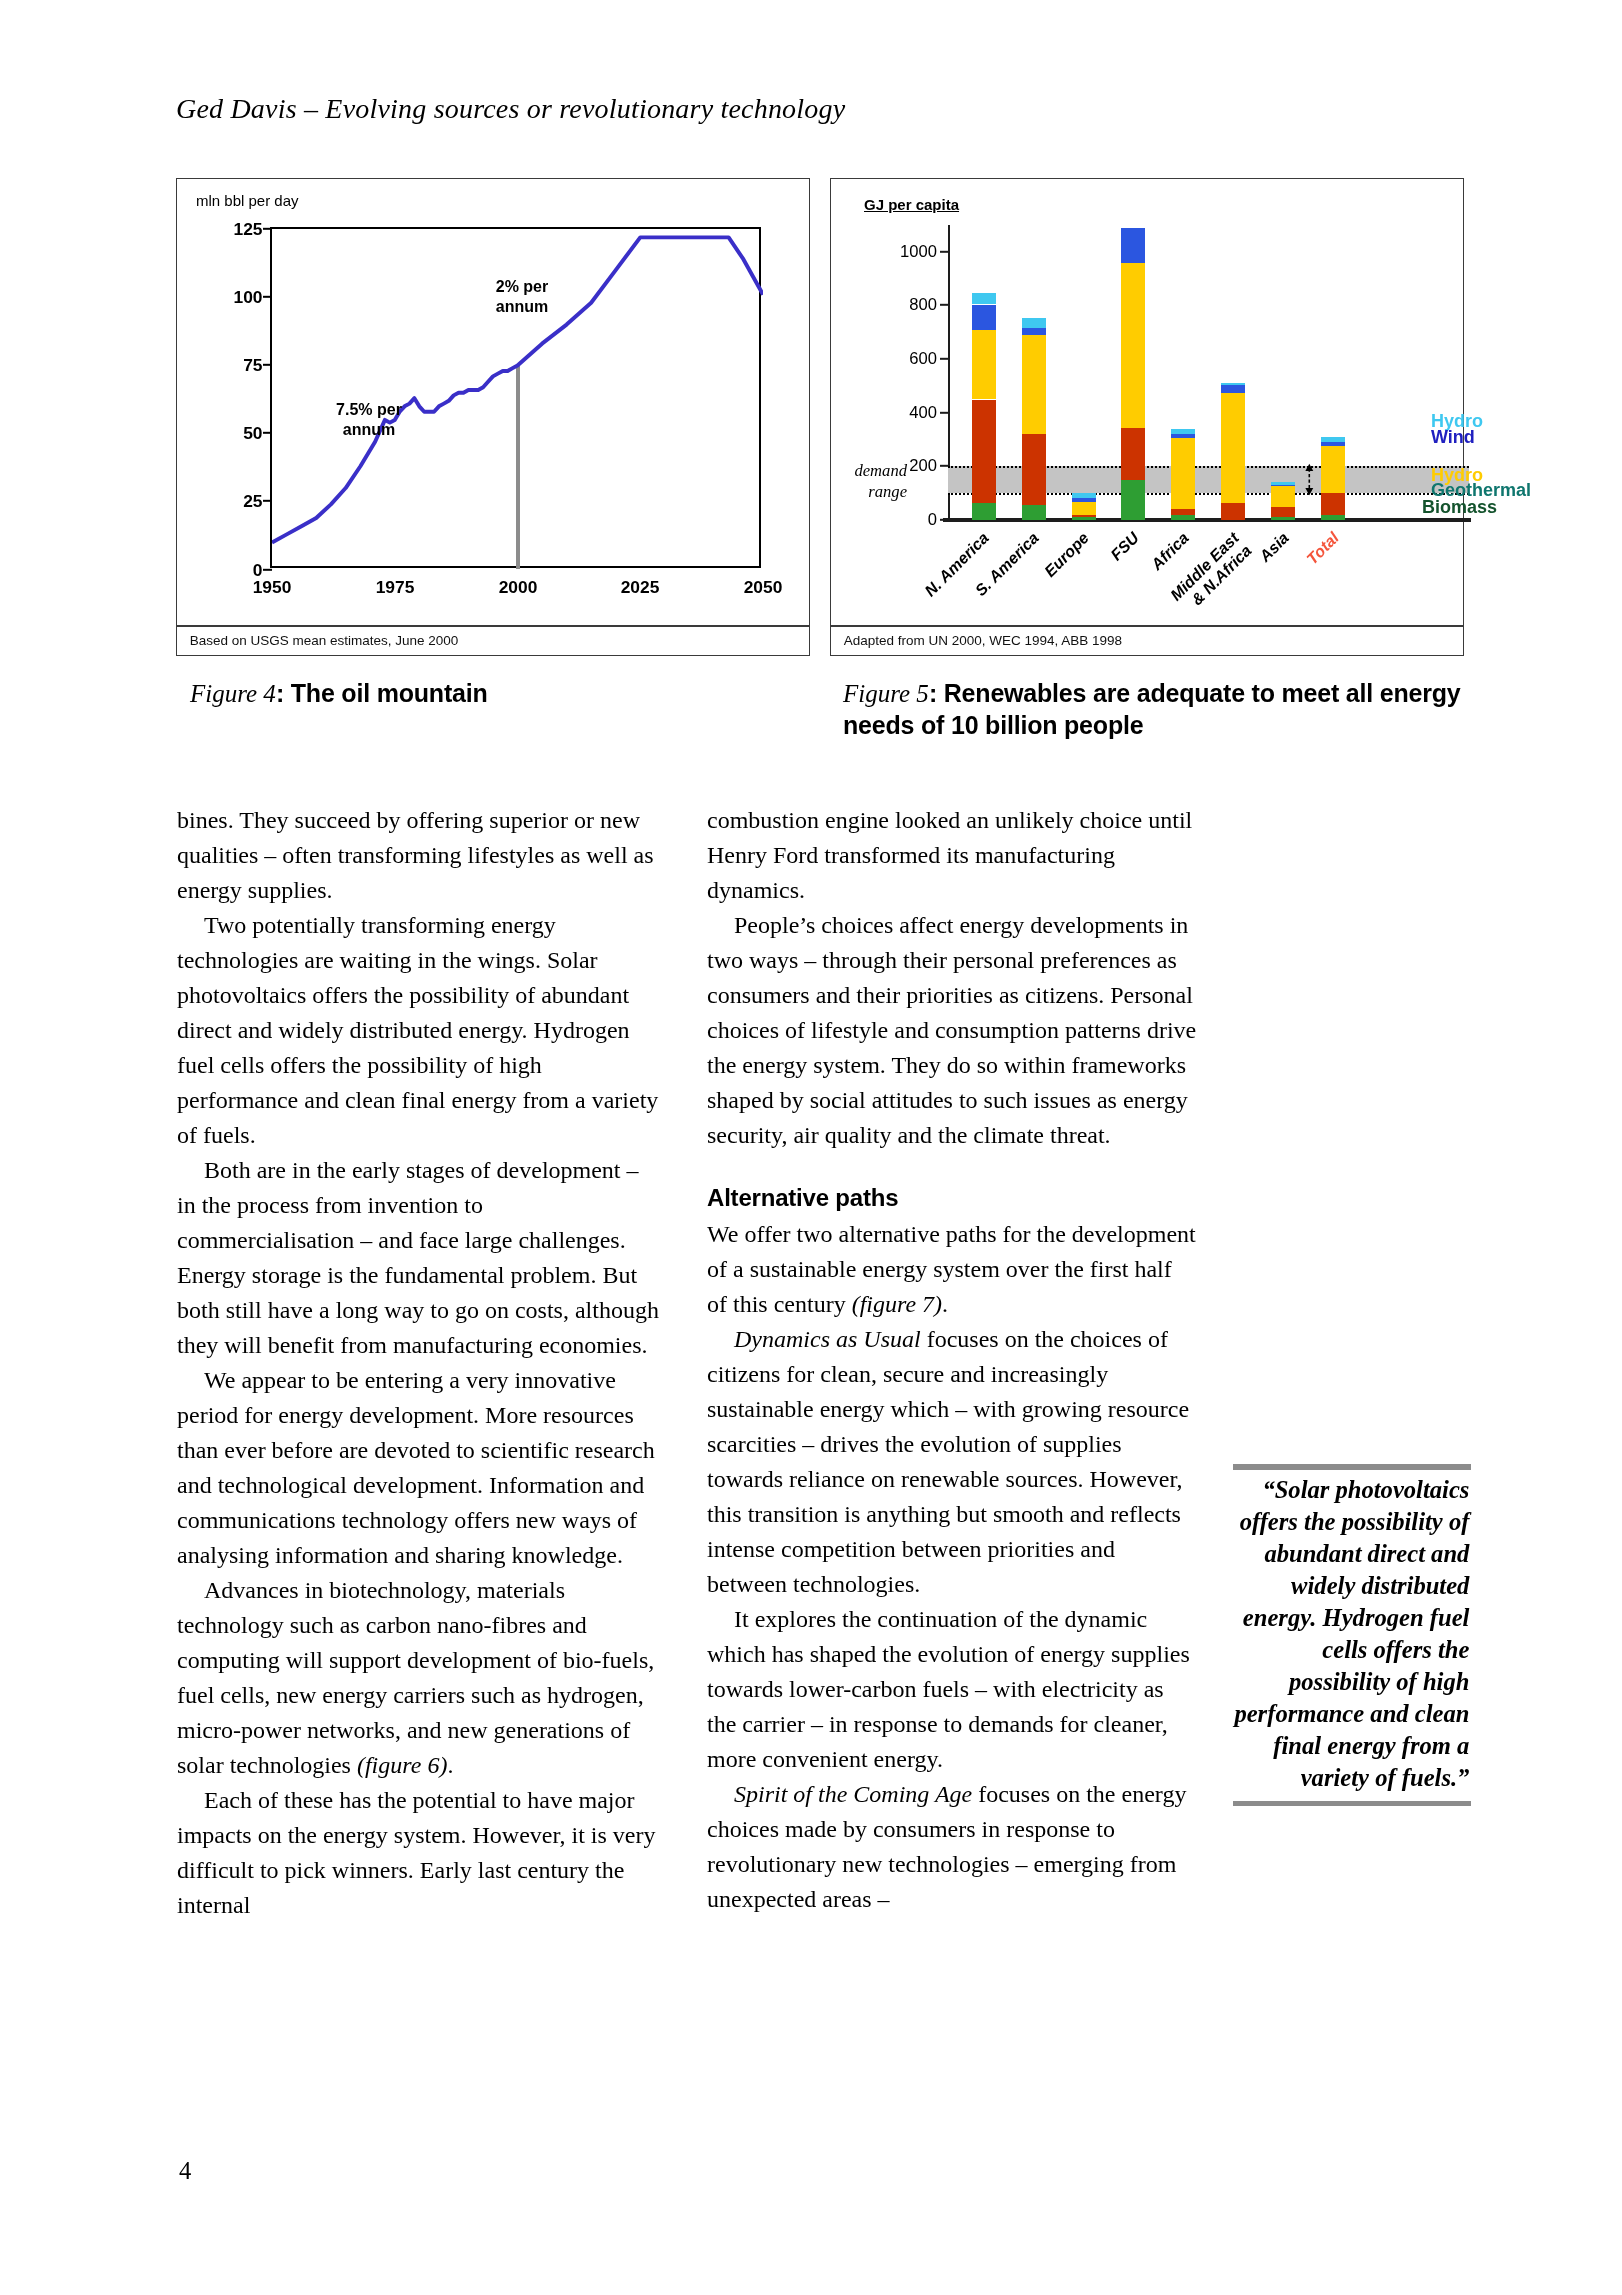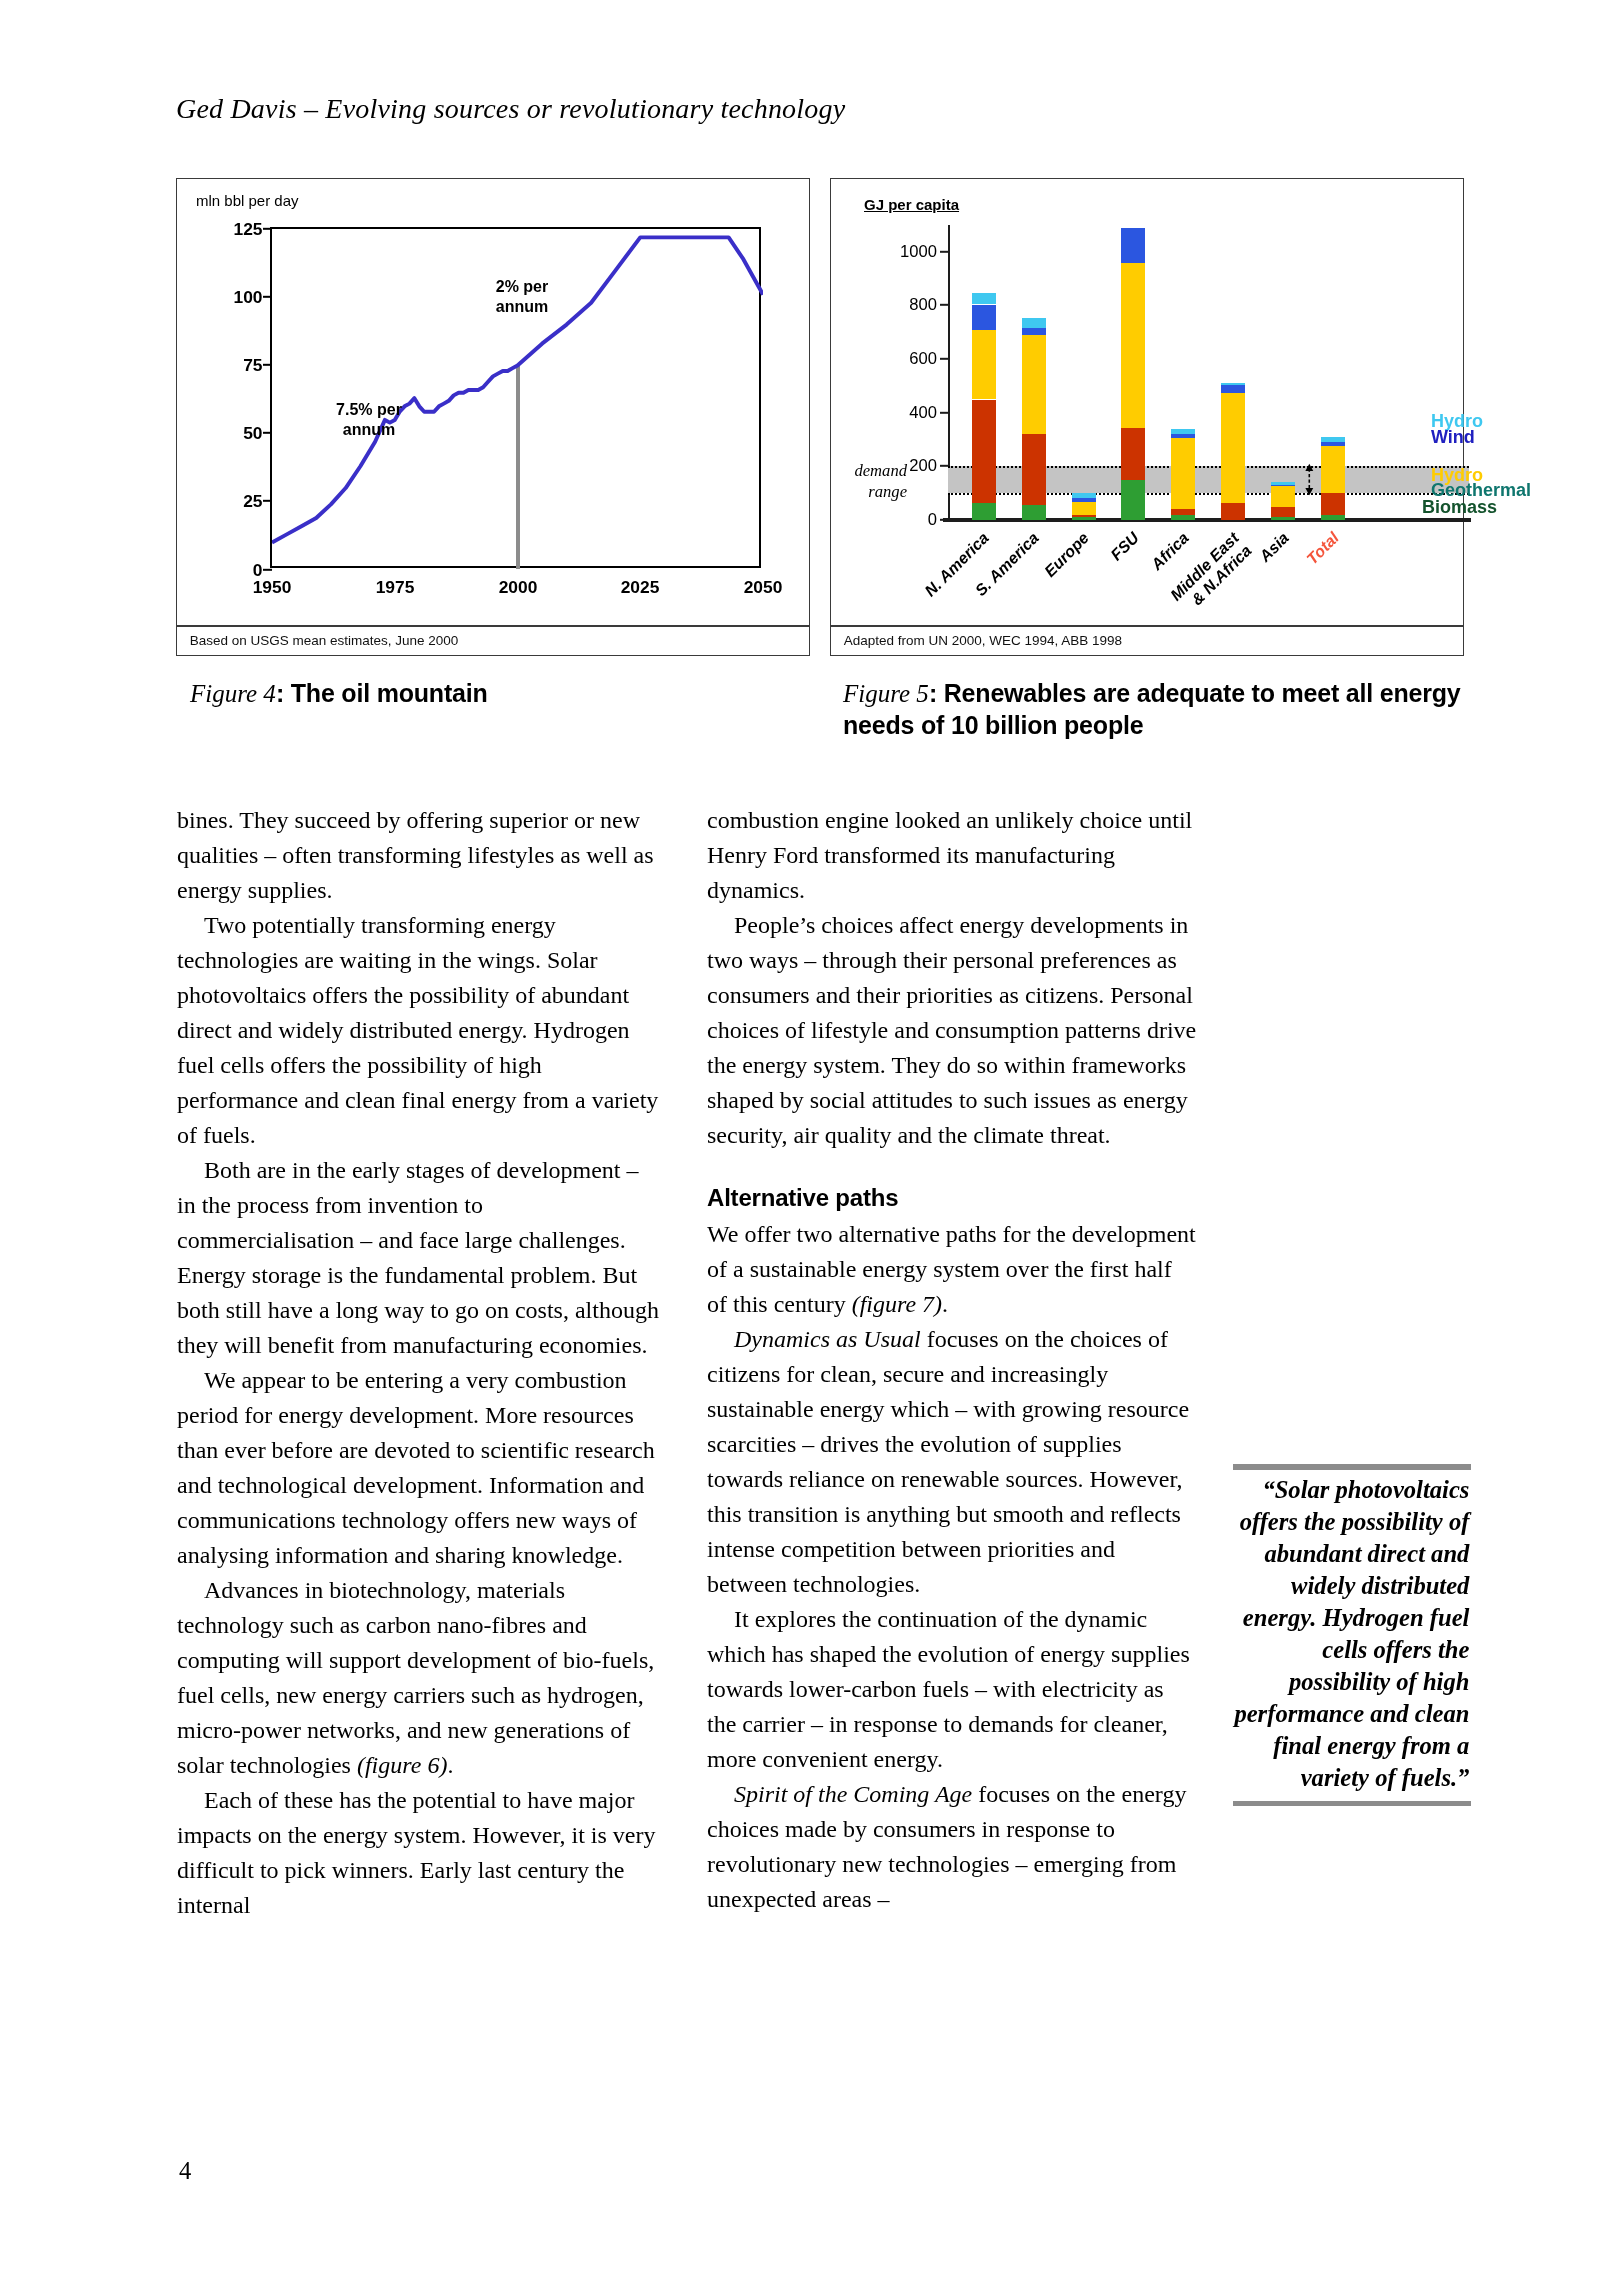--- a/index.html
+++ b/index.html
@@ -315,21 +315,21 @@
     <span class="fnum">Figure 4</span><span class="ftxt">: </span><span class="ftxt">The oil mountain</span>
   </div>
   <div class="figcap" id="fig5-cap">
     <span class="fnum">Figure 5</span><span class="ftxt">: </span><span class="ftxt">Renewables are adequate to meet all energy needs of 10 billion people</span>
   </div>
 
   <div class="col" id="col-left">
       <p class="noindent">bines. They succeed by offering superior or new qualities – often transforming lifestyles as well as energy supplies.</p>
       <p>Two potentially transforming energy technologies are waiting in the wings. Solar photovoltaics offers the possibility of abundant direct and widely distributed energy. Hydrogen fuel cells offers the possibility of high performance and clean final energy from a variety of fuels.</p>
       <p>Both are in the early stages of development – in the process from invention to commercialisation – and face large challenges. Energy storage is the fundamental problem. But both still have a long way to go on costs, although they will benefit from manufacturing economies.</p>
-      <p>We appear to be entering a very combustion period for energy development. More resources than ever before are devoted to scientific research and technological development. Information and communications technology offers new ways of analysing information and sharing knowledge.</p>
+      <p>We appear to be entering a very innovative period for energy development. More resources than ever before are devoted to scientific research and technological development. Information and communications technology offers new ways of analysing information and sharing knowledge.</p>
       <p>Advances in biotechnology, materials technology such as carbon nano-fibres and computing will support development of bio-fuels, fuel cells, new energy carriers such as hydrogen, micro-power networks, and new generations of solar technologies <i>(figure 6)</i>.</p>
       <p>Each of these has the potential to have major impacts on the energy system. However, it is very difficult to pick winners. Early last century the internal</p>
     </div>
   <div class="col" id="col-right">
       <p class="noindent">combustion engine looked an unlikely choice until Henry Ford transformed its manufacturing dynamics.</p>
       <p>People’s choices affect energy developments in two ways – through their personal preferences as consumers and their priorities as citizens. Personal choices of lifestyle and consumption patterns drive the energy system. They do so within frameworks shaped by social attitudes to such issues as energy security, air quality and the climate threat.</p>
       <h3>Alternative paths</h3>
       <p class="noindent">We offer two alternative paths for the development of a sustainable energy system over the first half of this century <i>(figure 7)</i>.</p>
       <p><i>Dynamics as Usual</i> focuses on the choices of citizens for clean, secure and increasingly sustainable energy which – with growing resource scarcities – drives the evolution of supplies towards reliance on renewable sources. However, this transition is anything but smooth and reflects intense competition between priorities and between technologies.</p>
       <p>It explores the continuation of the dynamic which has shaped the evolution of energy supplies towards lower-carbon fuels – with electricity as the carrier – in response to demands for cleaner, more convenient energy.</p>

